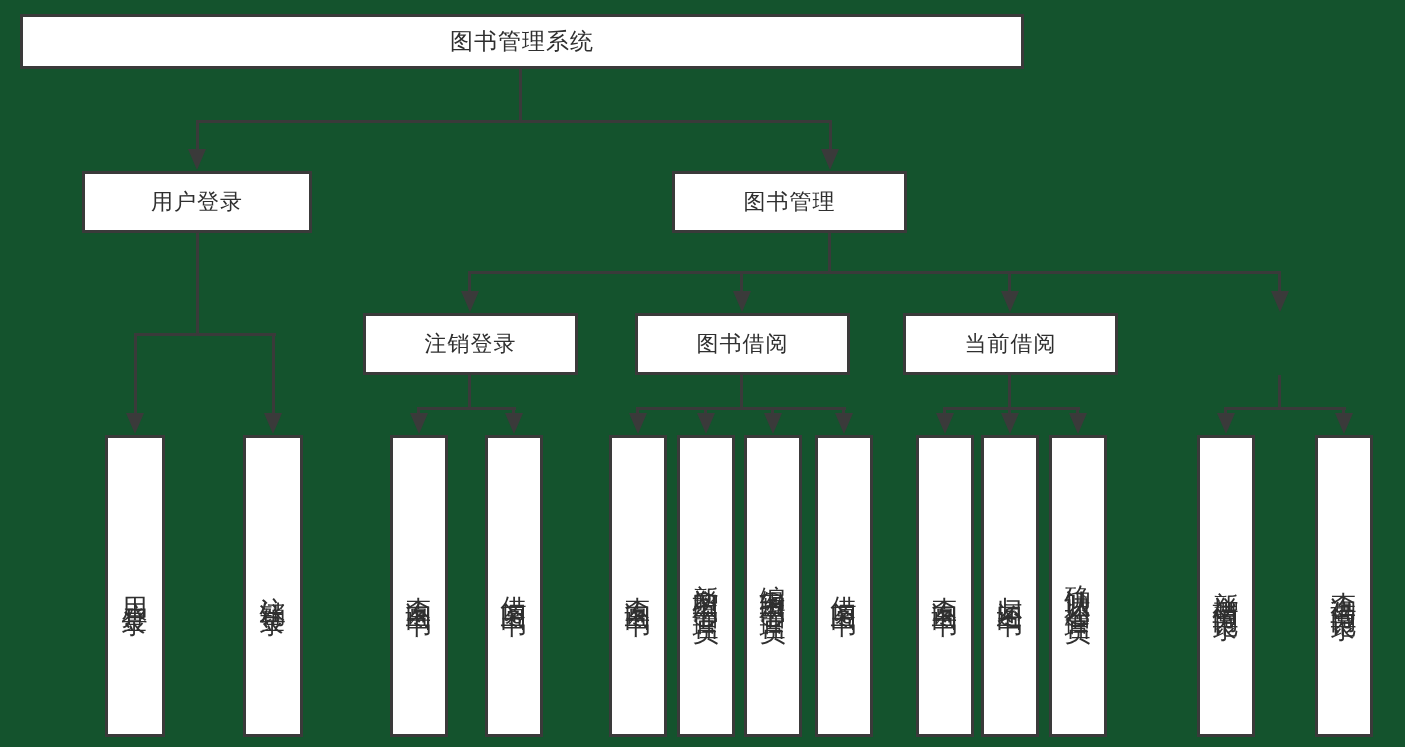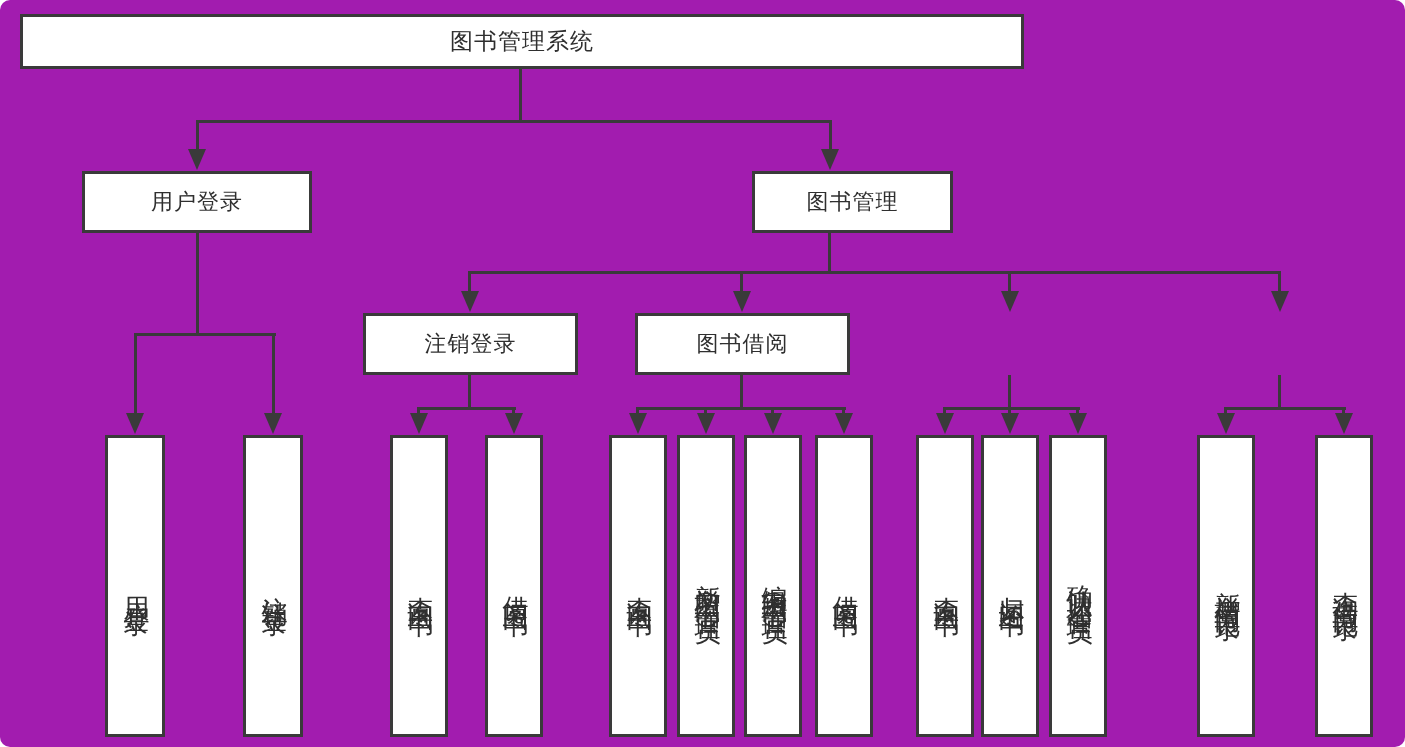--- a/index.html
+++ b/index.html
@@ -1,23 +1,22 @@
 <!DOCTYPE html>
 <html><head>
 <meta charset="utf-8">
 <style>
   html,body{margin:0;padding:0;background:#ffffff;}
   .canvas{
     position:relative;
     width:1405px;height:747px;
-    background:#a21caf;
-    font-family:Liberation Mono, monospace;
+    background:#14532d;
+    font-family:Liberation Sans, sans-serif;
     color:#2f2f2f;
     overflow:hidden;
-    border-radius:10px;
   }
   .box{
     position:absolute;
     background:#ffffff;
     border:3px solid #3a3a3a;
     box-sizing:border-box;
     display:flex;
     align-items:center;
     justify-content:center;
     text-align:center;
@@ -111,24 +110,25 @@
   <div class="vl" style="left:1278px;top:375px;height:35px"></div>
   <div class="hl" style="left:1224px;top:407px;width:122px"></div>
   <div class="vl" style="left:1224px;top:409px;height:5px"></div>
   <div class="ar" style="left:1217px;top:413px"></div>
   <div class="vl" style="left:1342px;top:409px;height:5px"></div>
   <div class="ar" style="left:1335px;top:413px"></div>
 
   <div class="box h root" style="left:20px;top:14px;width:1004px;height:55px">图书管理系统</div>
 
   <div class="box h" style="left:82px;top:171px;width:230px;height:62px">用户登录</div>
-  <div class="box h" style="left:752px;top:171px;width:201px;height:62px">图书管理</div>
+  <div class="box h" style="left:672px;top:171px;width:235px;height:62px">图书管理</div>
 
   <div class="box h" style="left:363px;top:313px;width:215px;height:62px">注销登录</div>
   <div class="box h" style="left:635px;top:313px;width:215px;height:62px">图书借阅</div>
+  <div class="box h" style="left:903px;top:313px;width:215px;height:62px">当前借阅</div>
 
   <div class="box v" style="left:105px;top:435px;width:60px;height:302px">用户登录</div>
   <div class="box v" style="left:243px;top:435px;width:60px;height:302px">注销登录</div>
 
   <div class="box v" style="left:390px;top:435px;width:58px;height:302px">查询图书</div>
   <div class="box v" style="left:485px;top:435px;width:58px;height:302px">借阅图书</div>
 
   <div class="box v" style="left:609px;top:435px;width:58px;height:302px">查询图书</div>
   <div class="box v" style="left:677px;top:435px;width:58px;height:302px">新增图书（管理员）</div>
   <div class="box v" style="left:744px;top:435px;width:58px;height:302px">编辑图书（管理员）</div>

